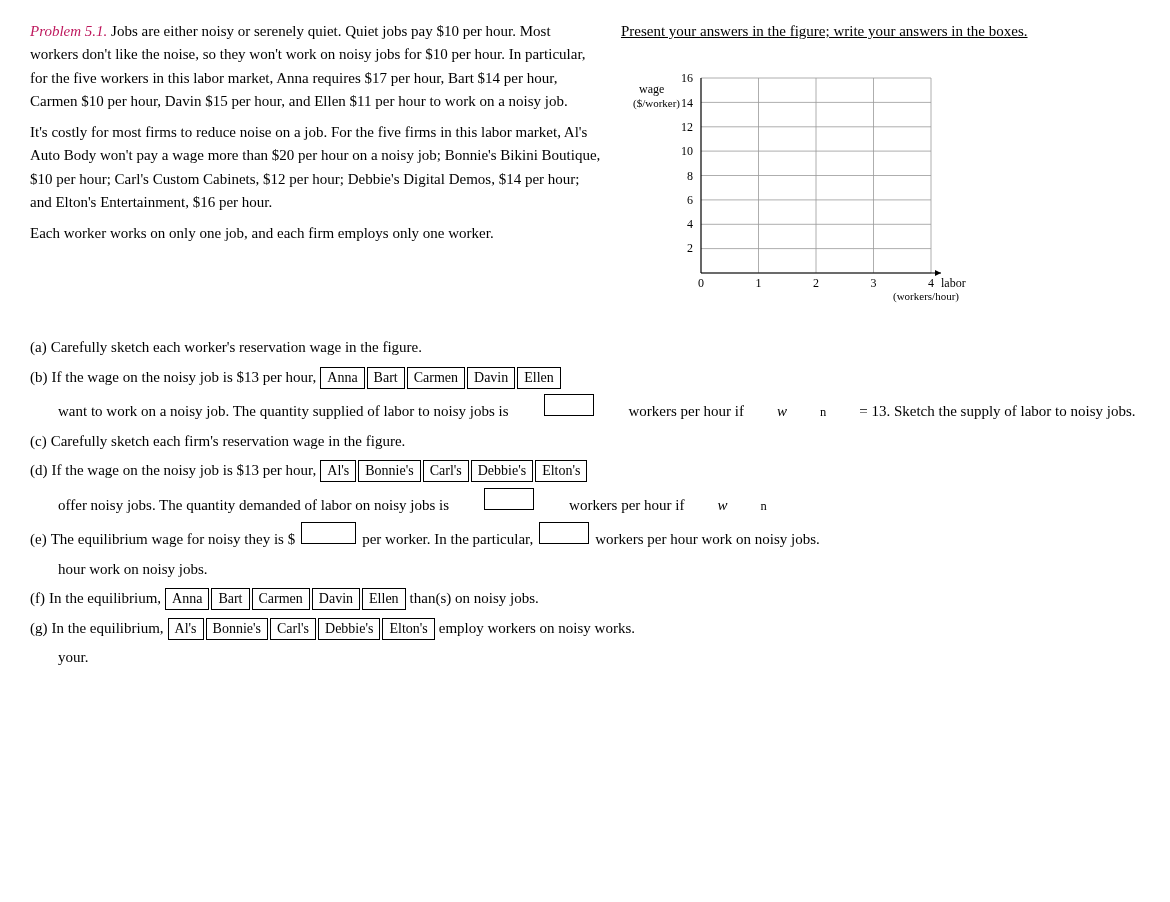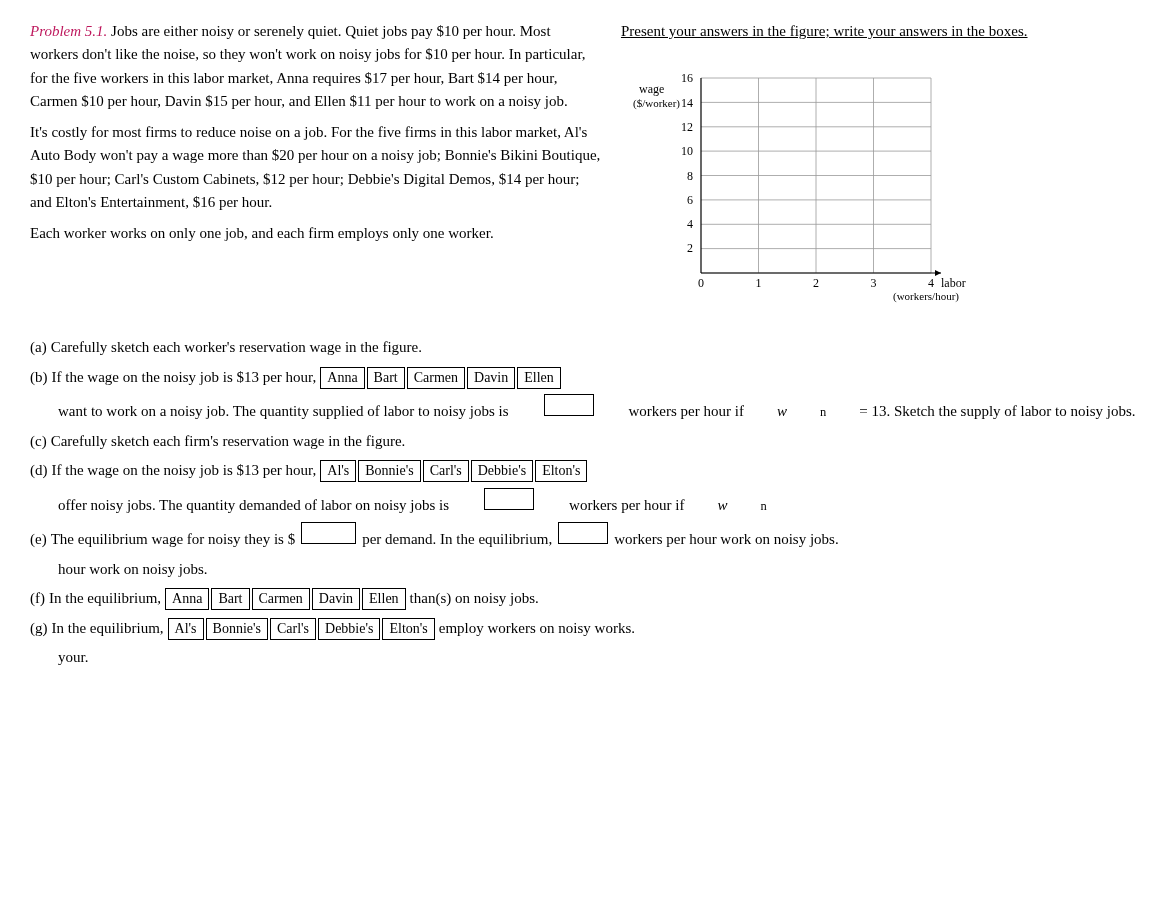--- a/index.html
+++ b/index.html
@@ -235,21 +235,21 @@
     <div class="inline-box sm"></div>
     <span>workers per hour if</span>
     <span class="math-italic">w</span>
       <sub>n</sub>
   </div>
 
   <div class="question-row">
     <span>(e)</span>
     <span>The equilibrium wage for noisy they is $</span>
     <div class="inline-box dollar"></div>
-    <span>per demand. In the equilibrium,</span>
+    <span>per worker. In the particular,</span>
     <div class="inline-box sm"></div>
     <span>workers per hour work on noisy jobs.</span>
   </div>
 
   <div class="question-row indent">
     <span>hour work on noisy jobs.</span>
   </div>
 
   <div class="question-row">
     <span>(f)</span>

